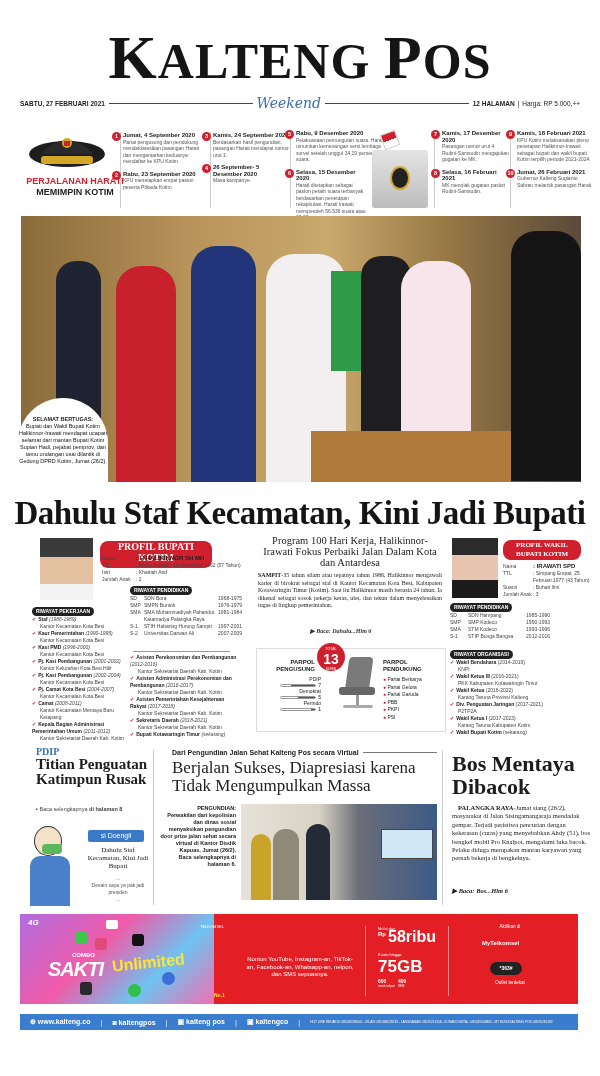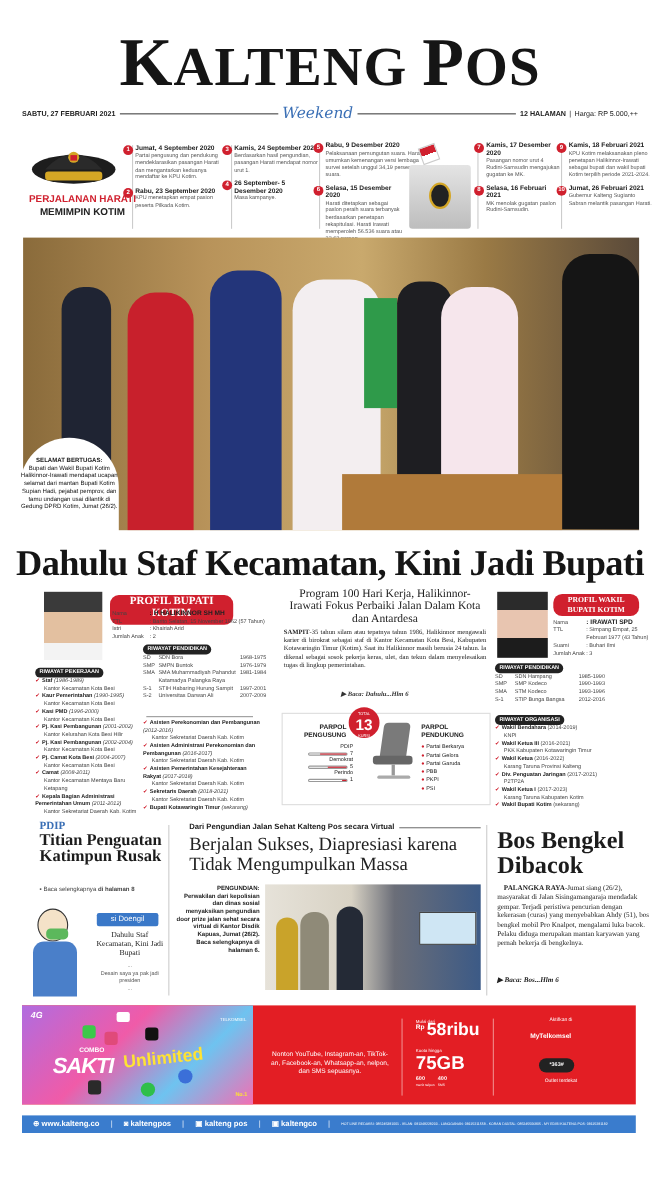--- a/index.html
+++ b/index.html
@@ -20,21 +20,21 @@
 .photo{left:21px;top:216px;width:560px;height:266px;background:linear-gradient(90deg,#8a6b3b 0%,#b8935a 30%,#c9a96d 55%,#9a7a45 75%,#5a4a3a 100%);overflow:hidden}
 .photo-cap{left:18px;top:398px;width:90px;height:90px;border-radius:50% 50% 0 0;background:#fff;font-size:5.5px;line-height:7px;text-align:center;font-weight:bold;padding-top:18px}
 .headline{left:0;top:494px;width:600px;text-align:center;font-family:"Liberation Serif",serif;font-weight:bold;font-size:33px;line-height:38px;color:#151515;letter-spacing:-0.5px}
 .badge{background:#d0202e;color:#fff;font-family:"Liberation Serif",serif;font-weight:bold;border-radius:8px;text-align:center}
 .sect{background:#222;color:#fff;font-size:5px;font-weight:bold;border-radius:5px;padding:1px 4px;display:inline-block}
 .small{font-size:5px;line-height:7px;color:#444}
 .small b{color:#222}
 .chk::before{content:"✔";color:#d0202e;margin-right:2px}
 .serif{font-family:"Liberation Serif",serif}
 .ad{left:20px;top:914px;width:558px;height:90px;background:#e31e24}
-.ad-left{position:absolute;left:0;top:0;width:210px;height:90px;background:linear-gradient(135deg,#b06ce0 0%,#f05ba8 40%,#6ec3f0 70%,#f26fb3 100%)}
+.ad-left{position:absolute;left:0;top:0;width:194px;height:90px;background:linear-gradient(135deg,#b06ce0 0%,#f05ba8 40%,#6ec3f0 70%,#f26fb3 100%)}
 .footer{left:20px;top:1014px;width:558px;height:16px;background:#3a7ccd;color:#fff;font-size:7px;font-weight:bold;display:flex;align-items:center;padding-left:10px;gap:10px}
 .vline{background:#ccc;width:1px}
 </style>
 </head>
 <body>
 
 <div class="abs masthead"><span>K</span><span class="sm">ALTENG </span><span>P</span><span class="sm">OS</span></div>
 <div class="abs dateline">
   <span>SABTU, 27 FEBRUARI 2021</span>
   <span class="line"></span>
@@ -312,21 +312,21 @@
   <div>Baca selengkapnya di halaman 6.</div>
 </div>
 <div class="abs" style="left:241px;top:804px;width:196px;height:96px;background:linear-gradient(90deg,#e6e2d9 0%,#d8d2c4 40%,#6b6e78 60%,#3c5a86 100%)">
   <div style="position:absolute;left:140px;top:25px;width:52px;height:30px;background:#cfe6f4;border:1px solid #444"></div>
   <div style="position:absolute;left:10px;top:30px;width:20px;height:66px;background:#c9a32a;border-radius:10px 10px 0 0"></div>
   <div style="position:absolute;left:32px;top:25px;width:26px;height:71px;background:#8f8a78;border-radius:12px 12px 0 0"></div>
   <div style="position:absolute;left:65px;top:20px;width:24px;height:76px;background:#242a36;border-radius:12px 12px 0 0"></div>
 </div>
 <div class="abs vline" style="left:442px;top:750px;height:155px"></div>
 
-<div class="abs serif" style="left:452px;top:752px;width:140px;font-size:22px;line-height:23px;font-weight:bold;color:#1c1c1c">Bos Bengkel Dibacok</div>
+<div class="abs serif" style="left:452px;top:752px;width:140px;font-size:22px;line-height:23px;font-weight:bold;color:#1c1c1c">Bos Mentaya Dibacok</div>
 <div class="abs serif" style="left:452px;top:804px;width:140px;font-size:6.5px;line-height:8.4px;text-indent:6px"><b>PALANGKA RAYA</b><span>-Jumat siang (26/2), masyarakat di Jalan Sisingamangaraja mendadak gempar. Terjadi peristiwa pencurian dengan kekerasan (curas) yang menyebabkan Ahdy (51), bos bengkel mobil Pro Knalpot, mengalami luka bacok. Pelaku diduga merupakan mantan karyawan yang pernah bekerja di bengkelnya.</span></div>
 <div class="abs serif" style="left:452px;top:887px;font-size:6.5px;font-style:italic;font-weight:bold">▶ <span>Baca: Bos...Hlm 6</span></div>
 
 <div class="abs ad">
   <div class="ad-left">
     <div style="position:absolute;left:8px;top:4px;color:#fff;font-size:8px;font-weight:bold;font-style:italic">4G</div>
     <div style="position:absolute;left:52px;top:38px;color:#fff;font-size:6px;font-weight:bold">COMBO</div>
     <div style="position:absolute;left:28px;top:44px;color:#fff;font-size:20px;font-weight:bold;font-style:italic;letter-spacing:-1px">SAKTI</div>
     <div style="position:absolute;left:92px;top:40px;color:#ffe333;font-size:16px;font-weight:bold;transform:rotate(-6deg)">Unlimited</div>
     <div style="position:absolute;left:180px;top:10px;color:#fff;font-size:4px">TELKOMSEL</div>

